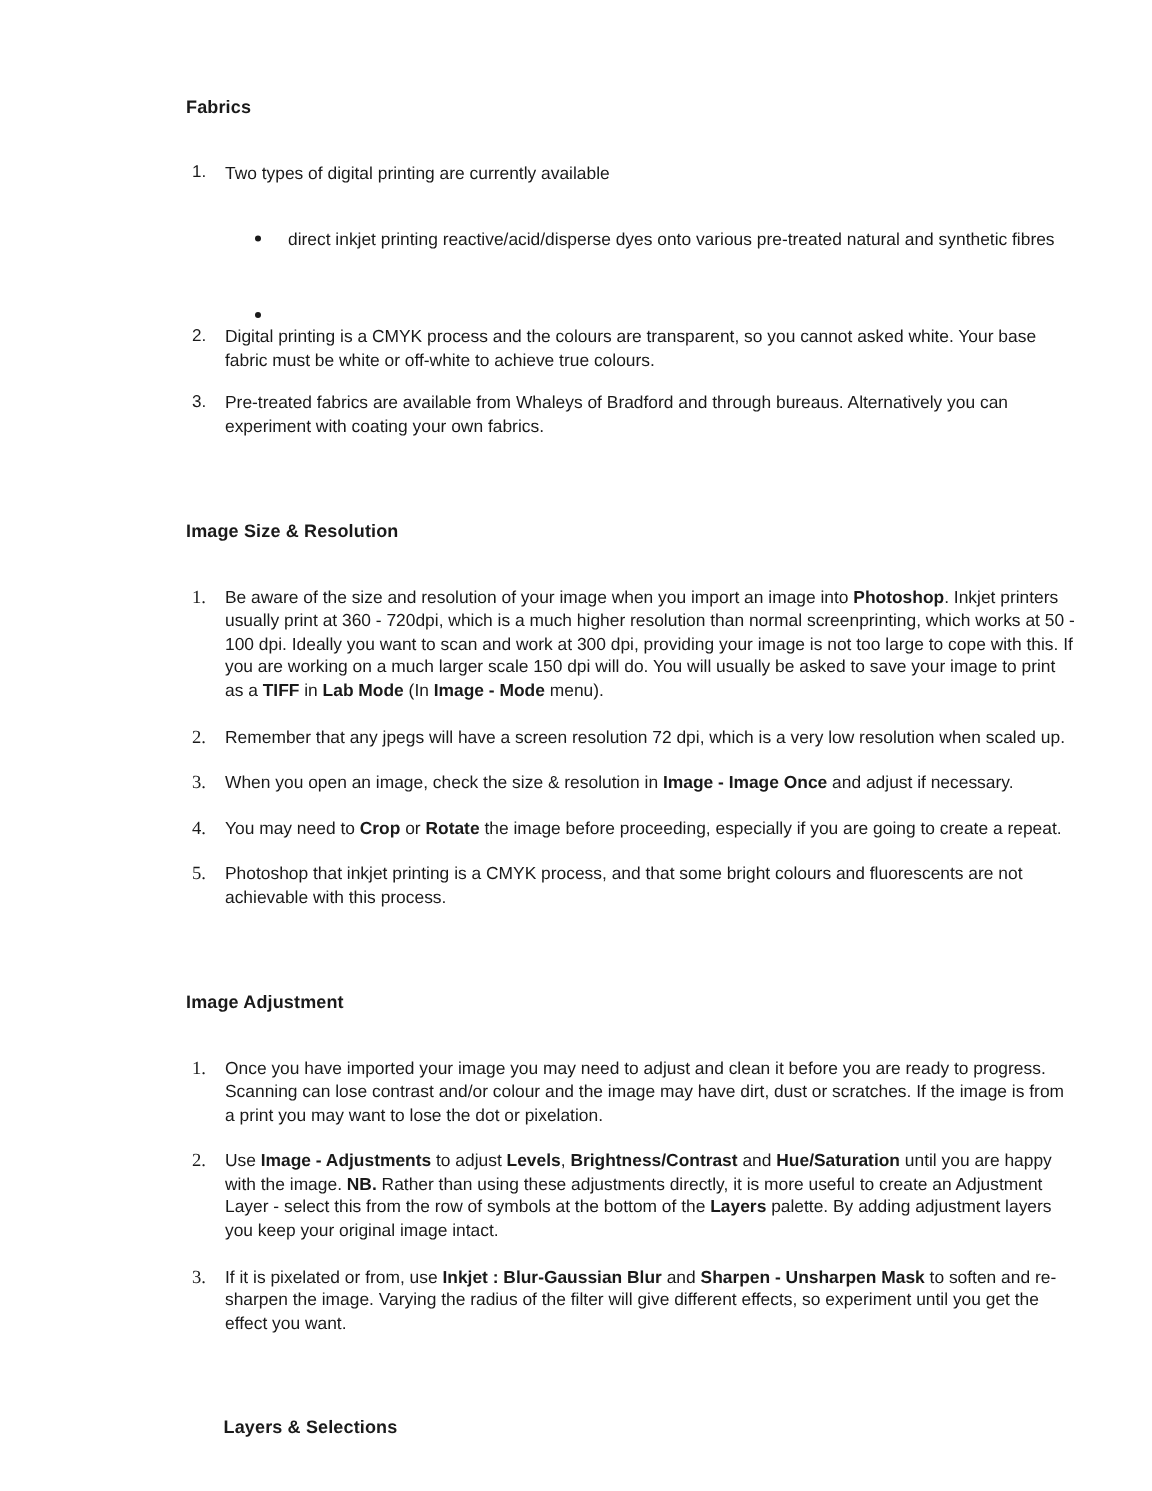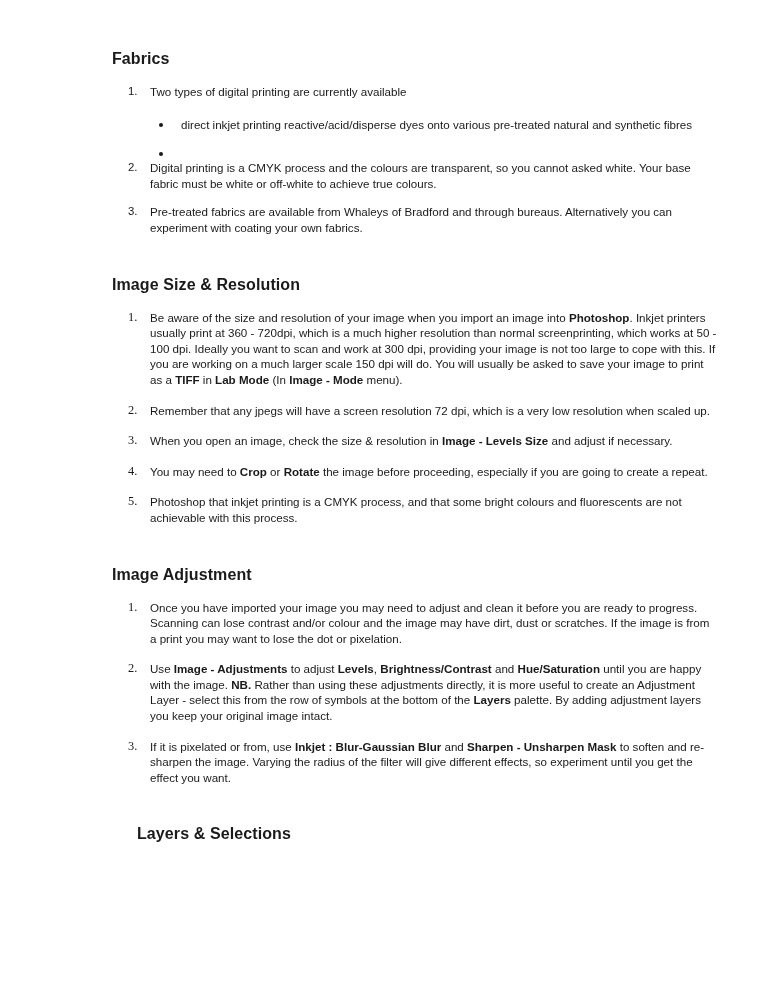--- a/index.html
+++ b/index.html
@@ -24,24 +24,24 @@
   }
   .content {
     position: absolute;
     left: 0;
     top: 0;
     width: 768px;
   }
 
   
   h2.section-heading {
-    font-size: 16px;
+    font-size: 12px;
     font-weight: bold;
     line-height: 14px;
-    margin: 0;
+    margin: 12px;
     padding: 0;
     color: #1a1a1a;
     letter-spacing: 0.1px;
   }
   .heading-block {
     padding-left: 112px;
   }
   .heading-block.indented {
     padding-left: 137px;
   }
@@ -85,21 +85,21 @@
     font-family: "Liberation Serif", serif;
     font-size: 12.4px;
   }
 
   li.bullet-item {
     position: relative;
     padding-left: 180px;
     padding-right: 51px;
     font-size: 11.6px;
     line-height: 15.6px;
-    margin: 1px;
+    margin: 12px;
   }
   li.bullet-item > .bullet-marker {
     position: absolute;
     left: 158px;
     top: 0;
     font-size: 11.6px;
     line-height: 15.6px;
   }
   li.bullet-item > .bullet-marker .dot {
     display: inline-block;
@@ -188,21 +188,21 @@
         <span class="para-text"><span>Be aware of the size and resolution of your image when you import an image into </span><span class="b">Photoshop</span><span>. Inkjet printers usually print at 360 - 720dpi, which is a much higher resolution than normal screenprinting, which works at 50 - 100 dpi. Ideally you want to scan and work at 300 dpi, providing your image is not too large to cope with this. If you are working on a much larger scale 150 dpi will do. You will usually be asked to save your image to print as a </span><span class="b">TIFF</span><span> in </span><span class="b">Lab Mode</span><span> (In </span><span class="b">Image - Mode</span><span> menu).</span></span>
       </li>
       <li style="height:15px"></li>
       <li class="num-item">
         <span class="marker">2.</span>
         <span class="para-text"><span>Remember that any jpegs will have a screen resolution 72 dpi, which is a very low resolution when scaled up.</span></span>
       </li>
       <li style="height:15px"></li>
       <li class="num-item">
         <span class="marker">3.</span>
-        <span class="para-text"><span>When you open an image, check the size &amp; resolution in </span><span class="b">Image - Levels Size</span><span> and adjust if necessary.</span></span>
+        <span class="para-text"><span>When you open an image, check the size &amp; resolution in </span><span class="b">Image - Image Once</span><span> and adjust if necessary.</span></span>
       </li>
       <li style="height:15px"></li>
       <li class="num-item">
         <span class="marker">4.</span>
         <span class="para-text"><span>You may need to </span><span class="b">Crop</span><span> or </span><span class="b">Rotate</span><span> the image before proceeding, especially if you are going to create a repeat.</span></span>
       </li>
       <li style="height:15px"></li>
       <li class="num-item">
         <span class="marker">5.</span>
         <span class="para-text"><span>Photoshop that inkjet printing is a CMYK process, and that some bright colours and fluorescents are not achievable with this process.</span></span>

